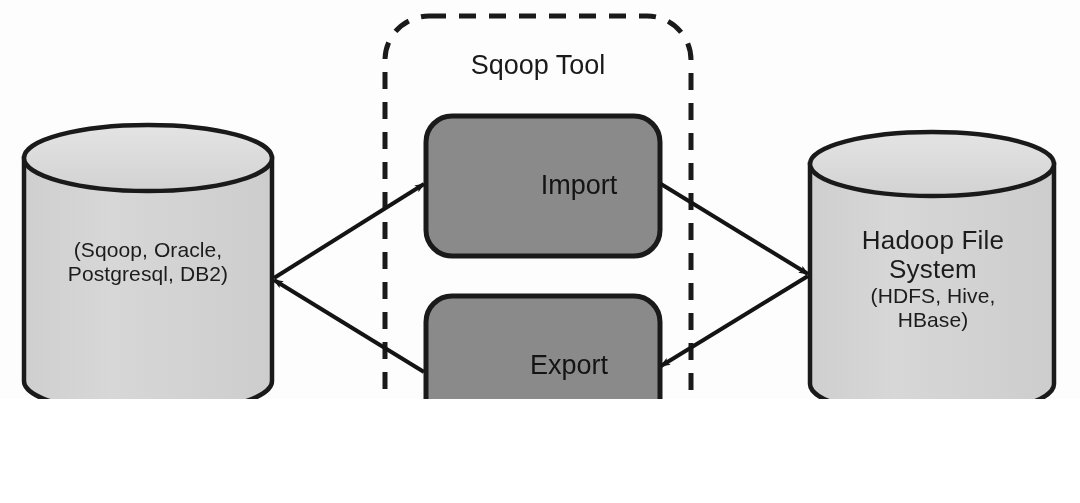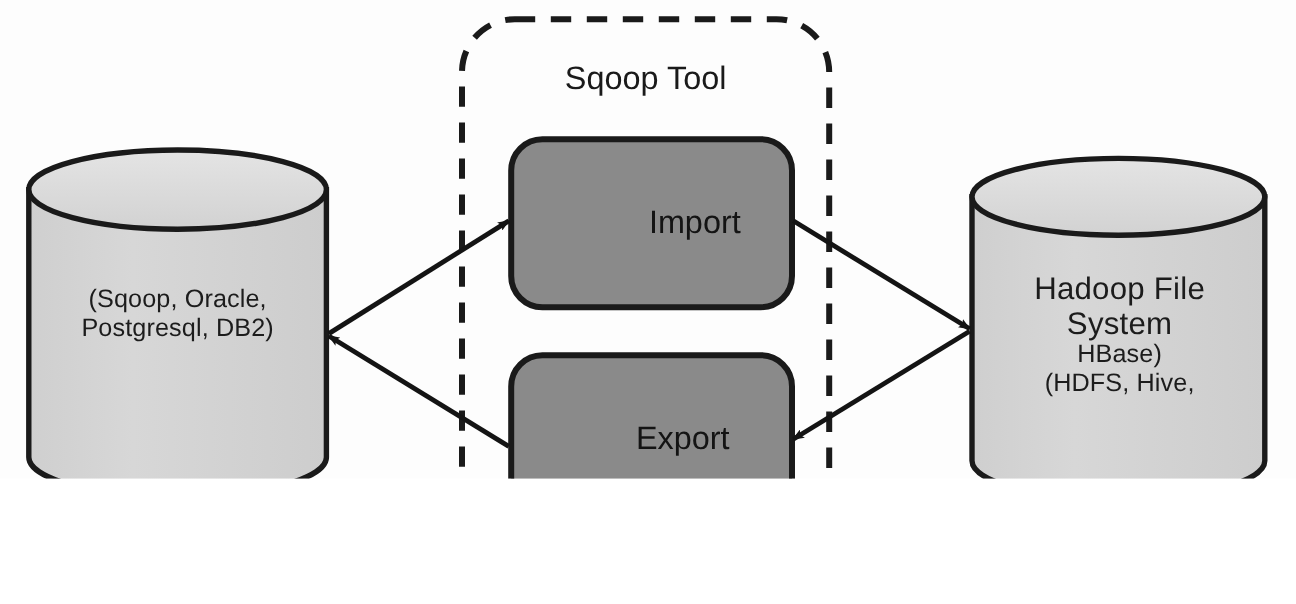--- a/index.html
+++ b/index.html
@@ -138,22 +138,22 @@
   <div id="sqoop-title">Sqoop Tool</div>
 
   <div class="cyl-label" id="rdbms-label">
     <div class="cyl-sub">(Sqoop, Oracle,</div>
     <div class="cyl-sub">Postgresql, DB2)</div>
   </div>
 
   <div class="cyl-label" id="hdfs-label">
     <div class="cyl-title">Hadoop File</div>
     <div class="cyl-title">System</div>
+    <div class="cyl-sub">(HDFS, Hive,</div>
     <div class="cyl-sub">HBase)</div>
-    <div class="cyl-sub">(HDFS, Hive,</div>
   </div>
 
   <div class="box-label" id="import-label">Import</div>
   <div class="box-label" id="export-label">Export</div>
 
   <div id="watermark">https://blog.csdn.net/Shyllin</div>
 
 </div>
 
 </body></html>

